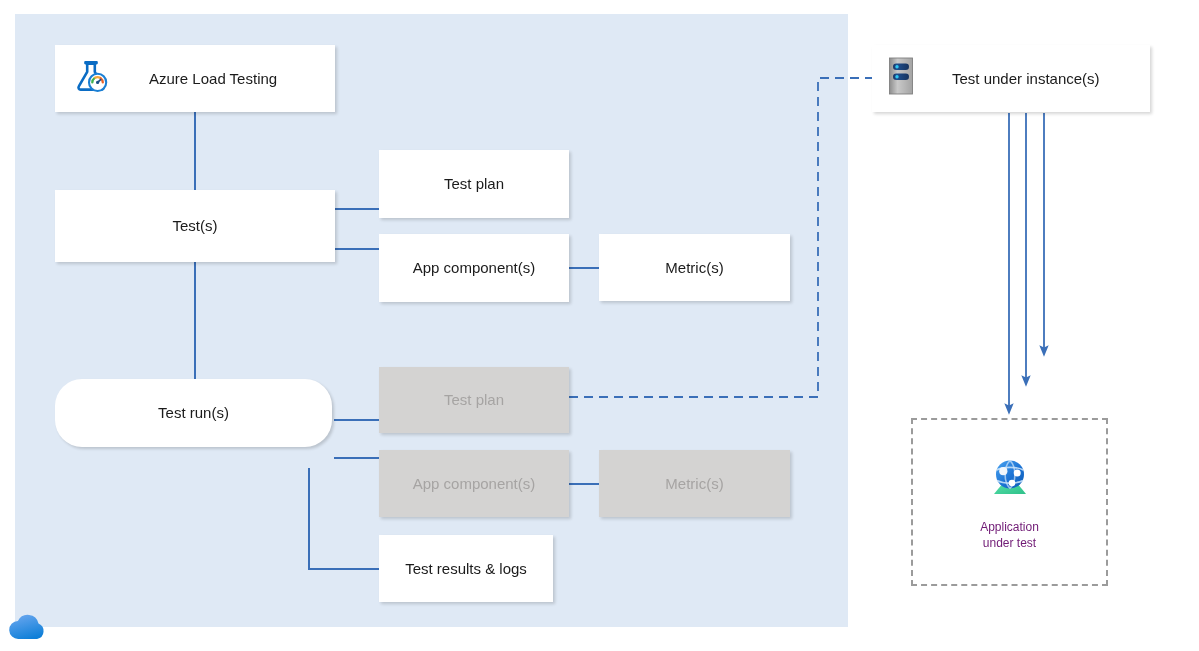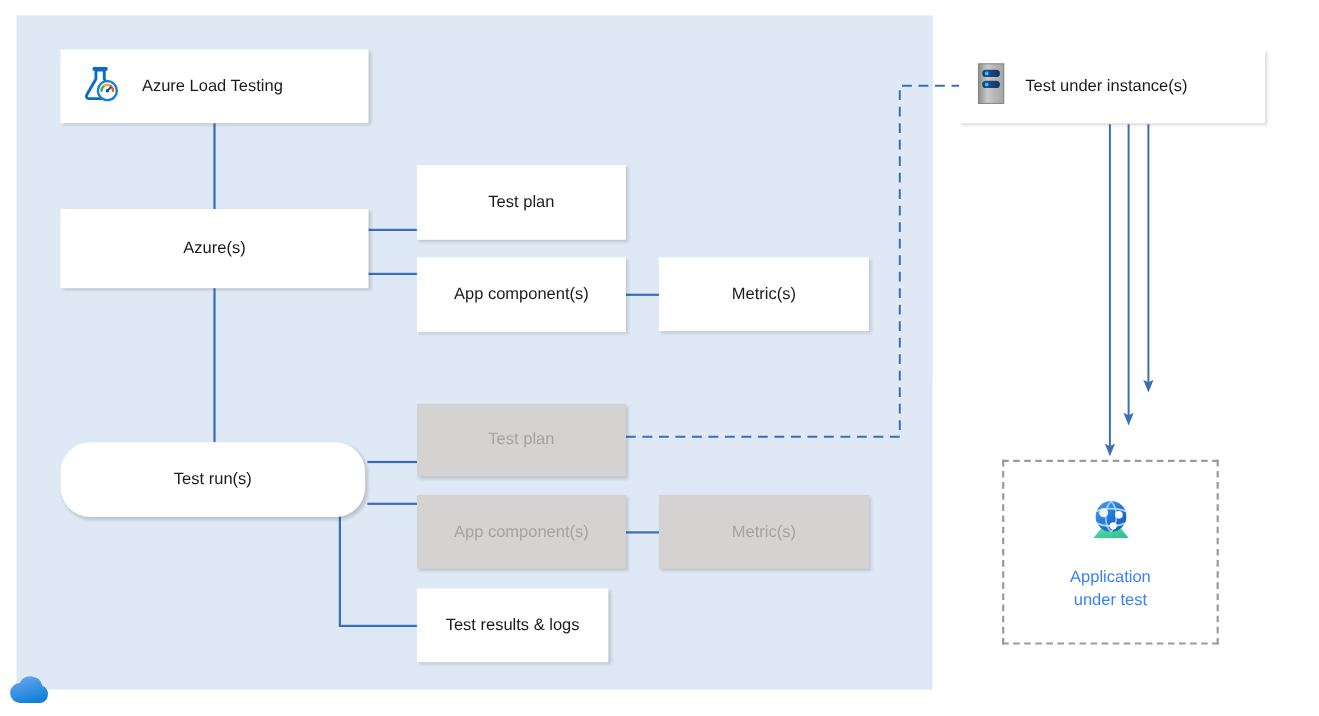--- a/index.html
+++ b/index.html
@@ -39,20 +39,21 @@
   .node {
     position: absolute;
     box-sizing: border-box;
     display: flex;
     align-items: center;
     justify-content: center;
     font-size: 15px;
     color: #1b1b1b;
     box-shadow: 2px 2px 3px rgba(0,0,0,0.16);
     line-height: 1.3;
+    gap: 20px;
   }
   .node.white  { background: #ffffff; }
   .node.gray   { background: #d4d3d2; color: #a6a4a3; }
   .node.icon-node {
     justify-content: flex-start;
     padding-left: 16px;
   }
   .node .label { pointer-events: none; }
   .node.icon-node .label { margin-left: 18px; }
 
@@ -84,22 +85,22 @@
     border: 2px dashed #9b9b9b;
     box-sizing: border-box;
     display: flex;
     flex-direction: column;
     align-items: center;
     justify-content: center;
   }
   .dashed-box .caption {
     margin-top: 14px;
     text-align: center;
-    font-size: 15px;
-    color: #3b82f6;
+    font-size: 12px;
+    color: #701a75;
     line-height: 1.35;
   }
   
   .icon { display: block; }
   .cloud-icon {
     position: absolute;
     left: 6px;
     top: 611px;
     width: 44px;
     height: 32px;
@@ -161,36 +162,36 @@
         <path d="M29.8 22.3 a5.3 5.3 0 0 1 2.0 4.1" fill="none" stroke="#e8632a" stroke-width="2.3" stroke-linecap="round"></path>
 
         <path d="M26.6 26.4 L29.6 23.6" stroke="#1b4f86" stroke-width="1.8" stroke-linecap="round"></path>
         <circle cx="26.6" cy="26.4" r="1.6" fill="#1b4f86"></circle>
       </svg>
     </span>
     <span class="label">Azure Load Testing</span>
   </div>
 
   <div class="node white" style="left:55px; top:190px; width:280px; height:72px;">
-    <span class="label">Azure(s)</span>
+    <span class="label">Test(s)</span>
   </div>
 
   <div class="node white" style="left:379px; top:150px; width:190px; height:68px;">
     <span class="label">Test plan</span>
   </div>
 
   <div class="node white" style="left:379px; top:234px; width:190px; height:68px;">
     <span class="label">App component(s)</span>
   </div>
 
   <div class="node white" style="left:599px; top:234px; width:191px; height:67px;">
     <span class="label">Metric(s)</span>
   </div>
 
-  <div class="node white" style="left:55px; top:402px; width:277px; height:68px;border-radius:27px;">
+  <div class="node white" style="left:55px; top:379px; width:277px; height:68px;border-radius:27px;">
     <span class="label">Test run(s)</span>
   </div>
 
   <div class="node gray" style="left:379px; top:367px; width:190px; height:66px;">
     <span class="label">Test plan</span>
   </div>
 
   <div class="node gray" style="left:379px; top:450px; width:190px; height:67px;">
     <span class="label">App component(s)</span>
   </div>

